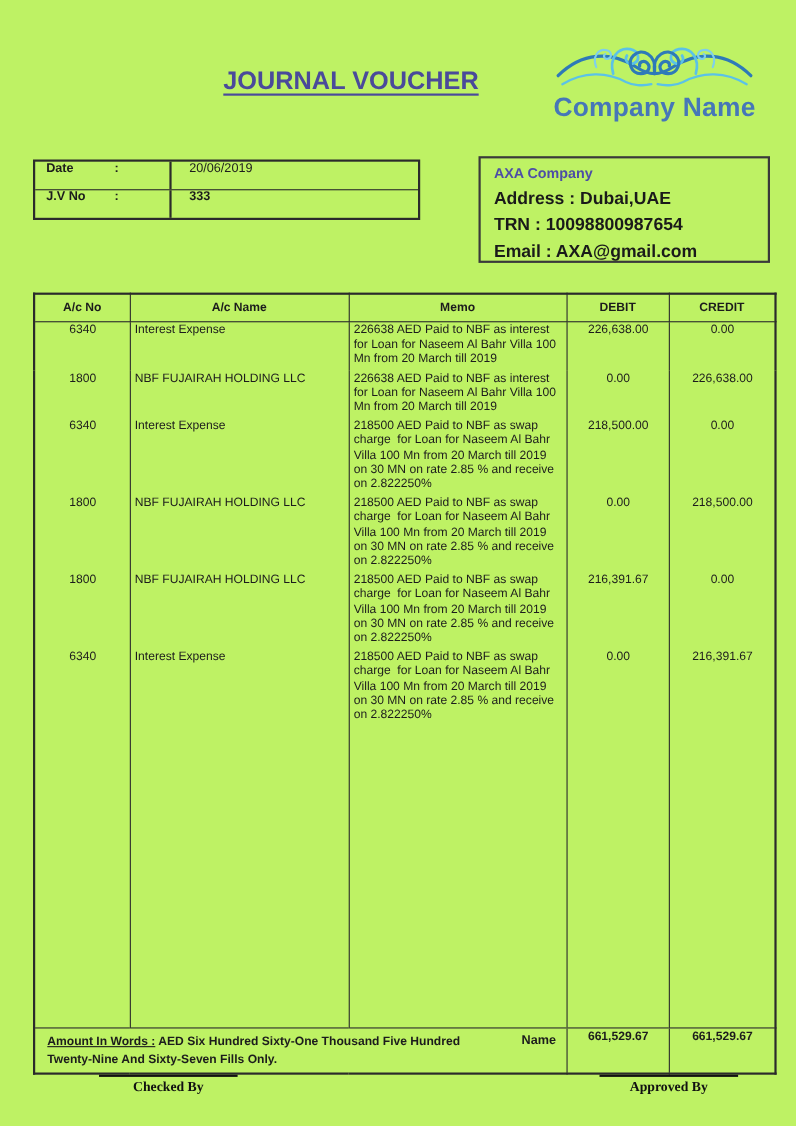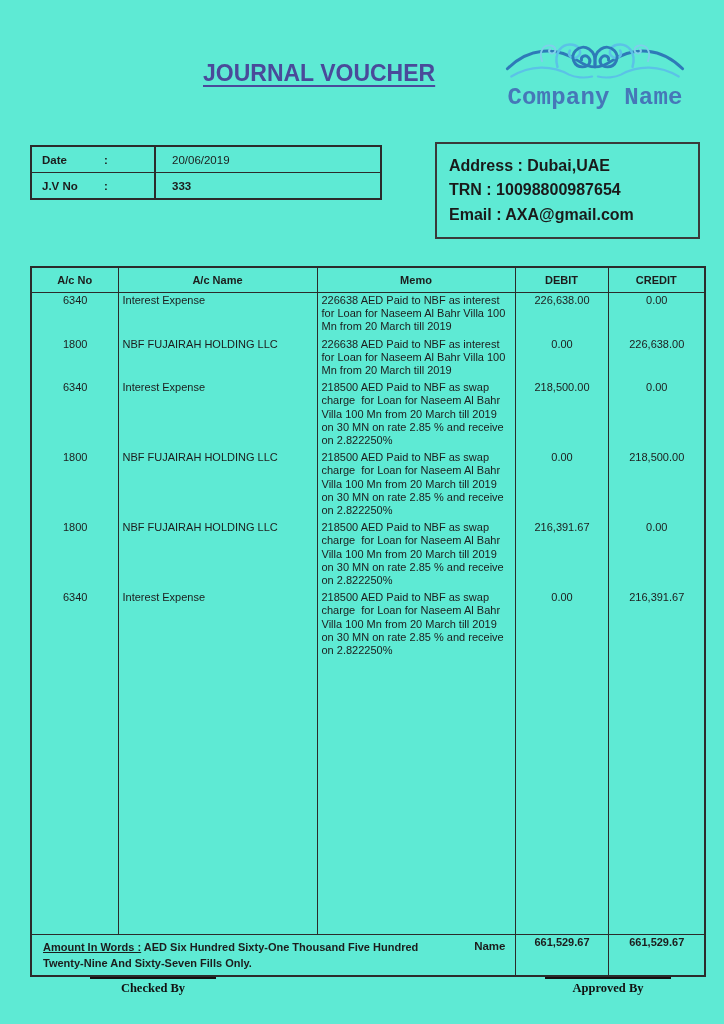--- a/index.html
+++ b/index.html
@@ -1,31 +1,31 @@
 <!DOCTYPE html>
 <html><head>
 <meta charset="utf-8">
 <style>
   html,body{margin:0;padding:0;background:#ffffff;}
-  .page{position:relative;width:724px;height:1024px;background:#5eead4;overflow:hidden;
+  .page{position:relative;width:724px;height:1024px;background:#bef264;overflow:hidden;
         font-family:"Liberation Sans","DejaVu Sans",sans-serif;color:#1c1c1c;}
 
   
   .jv-title{position:absolute;left:203px;top:60px;font-size:23px;font-weight:bold;
     color:#4a4a9a;letter-spacing:0px;text-decoration:underline;
     text-decoration-thickness:2px;text-underline-offset:4px;}
 
   
   .logo{position:absolute;left:500px;top:38px;width:190px;text-align:center;}
   .logo svg{display:block;margin:0 auto;}
-  .logo-text{font-size:24px;font-weight:bold;color:#4677b8;margin-top:-6px;letter-spacing:0.2px;font-family:Liberation Mono, monospace;}
+  .logo-text{font-size:24px;font-weight:bold;color:#4677b8;margin-top:-6px;letter-spacing:0.2px;}
 
   
   .date-box{position:absolute;left:30px;top:145px;width:352px;border:2px solid #2b2b2b;box-sizing:border-box;}
-  .date-row{position:relative;height:25px;display:flex;align-items:center;}
+  .date-row{position:relative;height:25px;display:flex;}
   .date-row + .date-row{border-top:1.5px solid #2b2b2b;}
   .dr-label{width:122px;position:relative;font-weight:bold;font-size:11.5px;padding-left:10px;box-sizing:border-box;}
   .dr-colon{position:absolute;left:72px;top:0;font-weight:bold;}
   .dr-sep{position:absolute;left:122px;top:0;bottom:0;width:1.5px;background:#2b2b2b;}
   .dr-value{padding-left:18px;font-size:11.5px;}
   .dr-value.bold{font-weight:bold;}
 
   
   .company-box{position:absolute;left:435px;top:142px;width:265px;height:97px;
     border:2px solid #3a3a3a;box-sizing:border-box;padding:6px 0 0 12px;}
@@ -96,20 +96,21 @@
       <div class="dr-label">
         <span>J.V No</span>
         <span class="dr-colon">:</span>
       </div>
       <div class="dr-sep"></div>
       <div class="dr-value bold">333</div>
     </div>
   </div>
 
   <div class="company-box">
+    <div class="cb-title">AXA Company</div>
     <div class="cb-line">Address : Dubai,UAE</div>
     <div class="cb-line">TRN : 10098800987654</div>
     <div class="cb-line">Email : AXA@gmail.com</div>
   </div>
 
   <table class="jv">
     <colgroup>
       <col style="width:87px">
         <col style="width:199px">
         <col style="width:198px">

